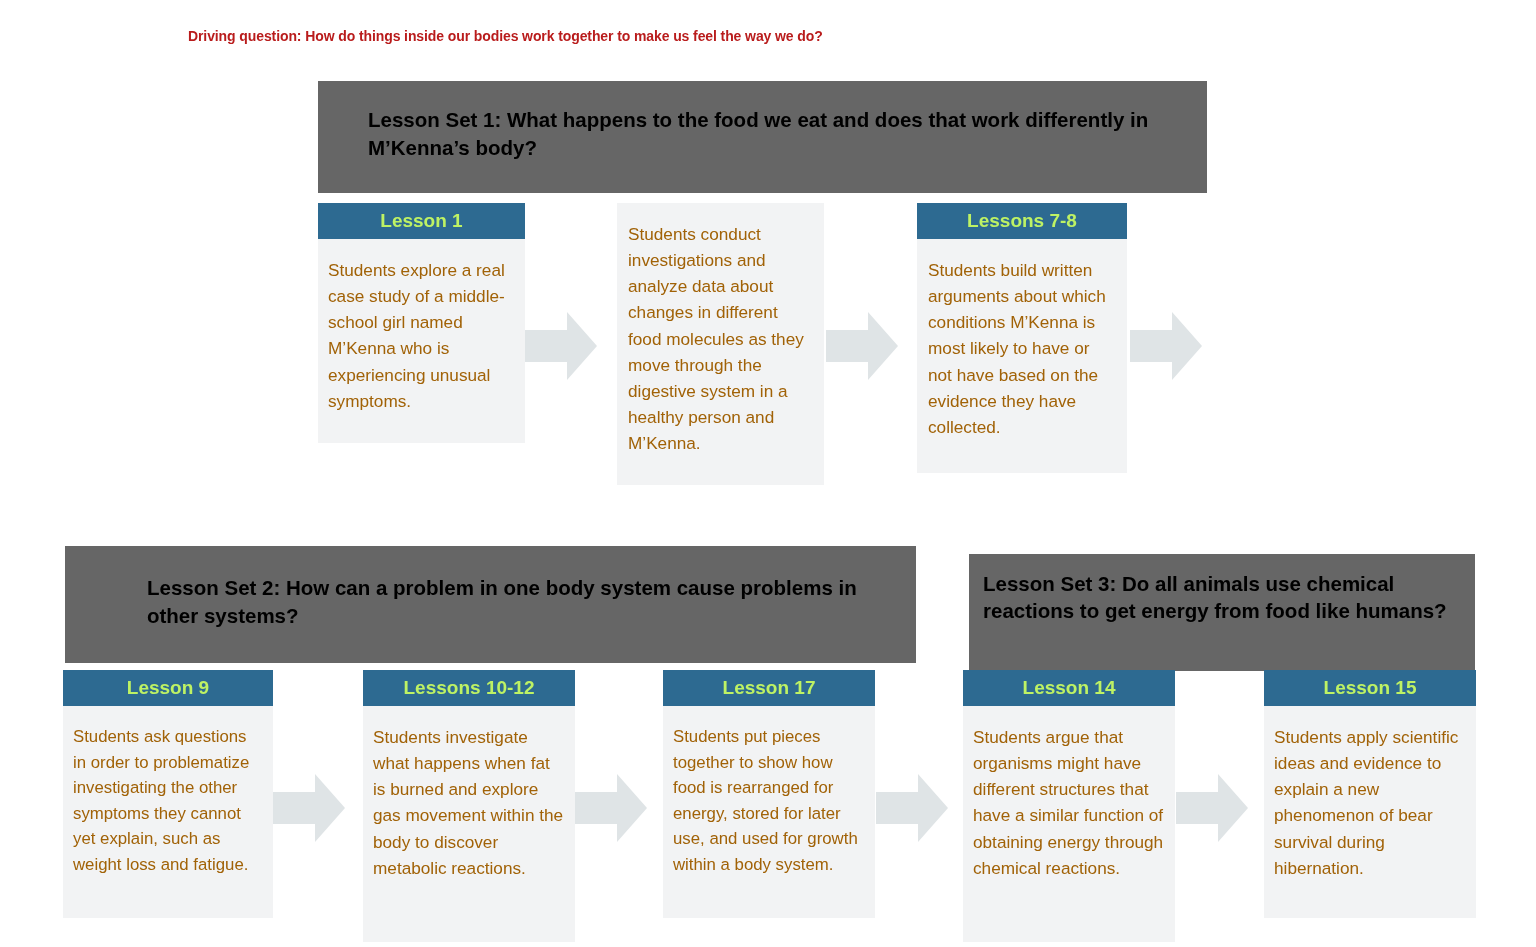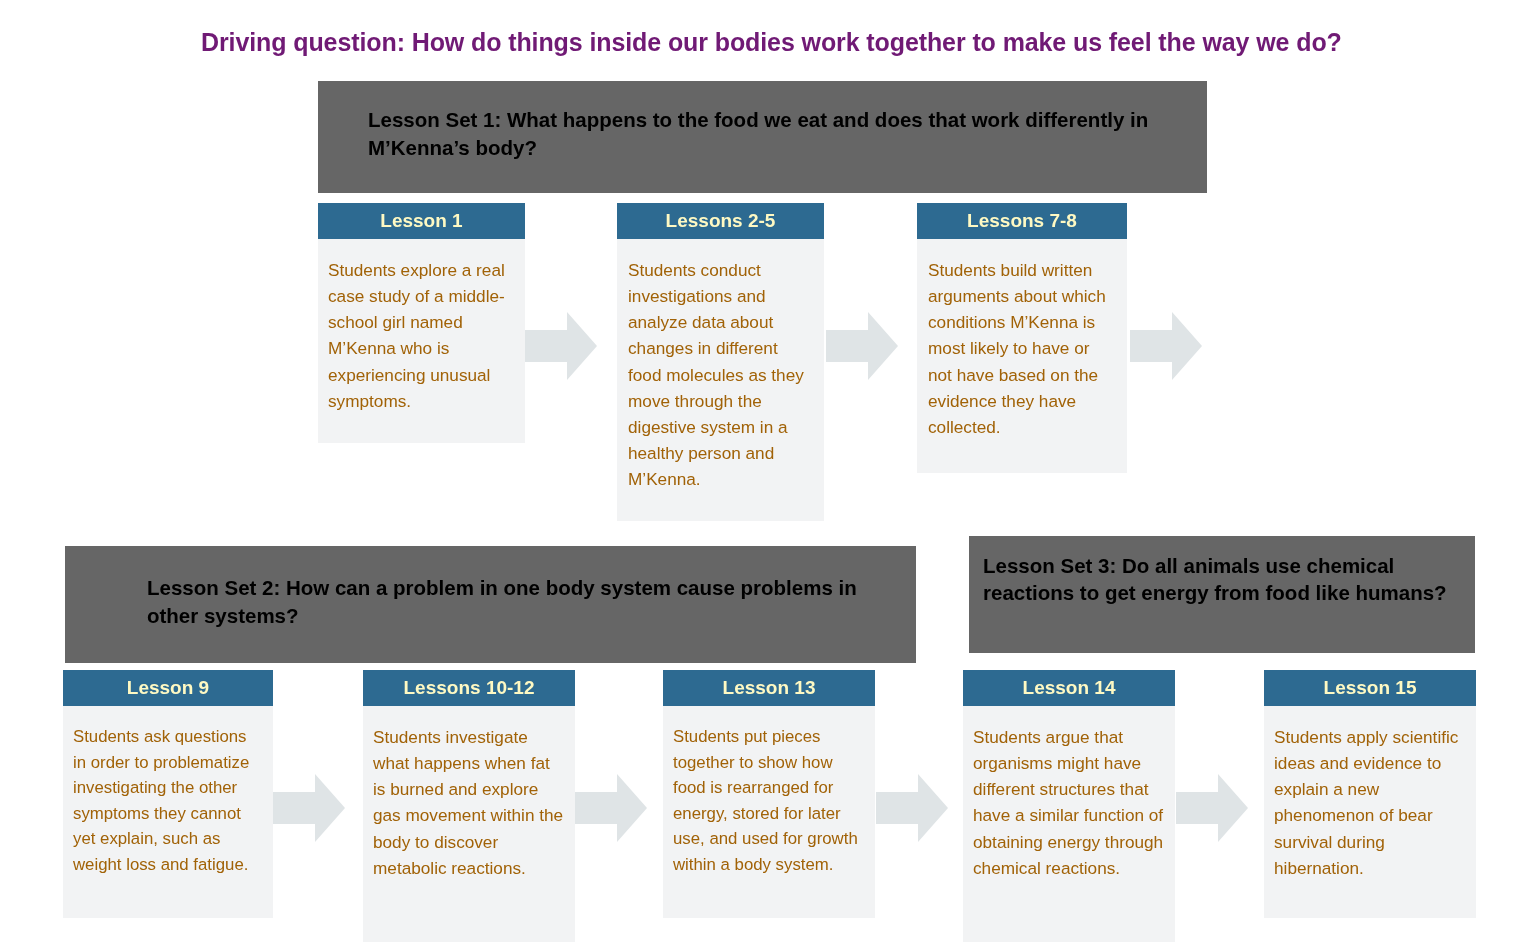--- a/index.html
+++ b/index.html
@@ -18,26 +18,26 @@
   #stage {
     position: absolute;
     left: 0; top: 0;
     width: 1536px;
     height: 947px;
   }
 
   
   .driving-question {
     position: absolute;
-    left: 201px;
+    left: 188px;
     top: 28px;
     width: 1200px;
-    font-size: 25px;
+    font-size: 14px;
     font-weight: bold;
-    color: #701a75;
+    color: #b91c1c;
     letter-spacing: -0.1px;
     white-space: nowrap;
   }
 
   
   .set-header {
     position: absolute;
     background: #666666;
     color: #000000;
     font-size: 20.5px;
@@ -58,35 +58,35 @@
   }
   #set2-header {
     left: 65px;
     top: 546px;
     width: 851px;
     height: 117px;
     padding: 28px 24px 0 82px;
   }
   #set3-header {
     left: 969px;
-    top: 536px;
+    top: 554px;
     width: 506px;
     height: 117px;
     padding: 16px 20px 0 14px;
   }
   #set3-header .set-title { line-height: 1.33; }
 
   
   .lesson-card {
     position: absolute;
     box-sizing: border-box;
   }
   .lesson-title {
     background: #2d6a91;
-    color: #fef9c3;
+    color: #bef264;
     font-size: 19px;
     font-weight: bold;
     text-align: center;
     height: 36px;
     line-height: 36px;
     box-sizing: border-box;
   }
   .lesson-body {
     background: #f2f3f4;
     color: #a16207;
@@ -148,21 +148,20 @@
     <div class="lesson-body">Students explore a real case study of a middle-school girl named M’Kenna who is experiencing unusual symptoms.</div>
   </div>
 
   <div class="arrow" id="arrow-r1-a">
     <svg viewBox="0 0 72 76" xmlns="http://www.w3.org/2000/svg" aria-hidden="true">
       <polygon points="0,22 42,22 42,4 72,38 42,72 42,54 0,54" fill="#dfe4e6"></polygon>
     </svg>
   </div>
 
   <div class="lesson-card" id="card-l25">
-    <div class="lesson-title">Lessons 2-5</div>
     <div class="lesson-body">Students conduct investigations and analyze data about changes in different food molecules as they move through the digestive system in a healthy person and M’Kenna.</div>
   </div>
 
   <div class="arrow" id="arrow-r1-b">
     <svg viewBox="0 0 72 76" xmlns="http://www.w3.org/2000/svg" aria-hidden="true">
       <polygon points="0,22 42,22 42,4 72,38 42,72 42,54 0,54" fill="#dfe4e6"></polygon>
     </svg>
   </div>
 
   <div class="lesson-card" id="card-l78">
@@ -200,21 +199,21 @@
     <div class="lesson-body">Students investigate what happens when fat is burned and explore gas movement within the body to discover metabolic reactions.</div>
   </div>
 
   <div class="arrow" id="arrow-r2-b">
     <svg viewBox="0 0 72 76" xmlns="http://www.w3.org/2000/svg" aria-hidden="true">
       <polygon points="0,22 42,22 42,4 72,38 42,72 42,54 0,54" fill="#dfe4e6"></polygon>
     </svg>
   </div>
 
   <div class="lesson-card" id="card-l13">
-    <div class="lesson-title">Lesson 13</div>
+    <div class="lesson-title">Lesson 17</div>
     <div class="lesson-body">Students put pieces together to show how food is rearranged for energy, stored for later use, and used for growth within a body system.</div>
   </div>
 
   <div class="arrow" id="arrow-r2-c">
     <svg viewBox="0 0 72 76" xmlns="http://www.w3.org/2000/svg" aria-hidden="true">
       <polygon points="0,22 42,22 42,4 72,38 42,72 42,54 0,54" fill="#dfe4e6"></polygon>
     </svg>
   </div>
 
   <div class="lesson-card" id="card-l14">

